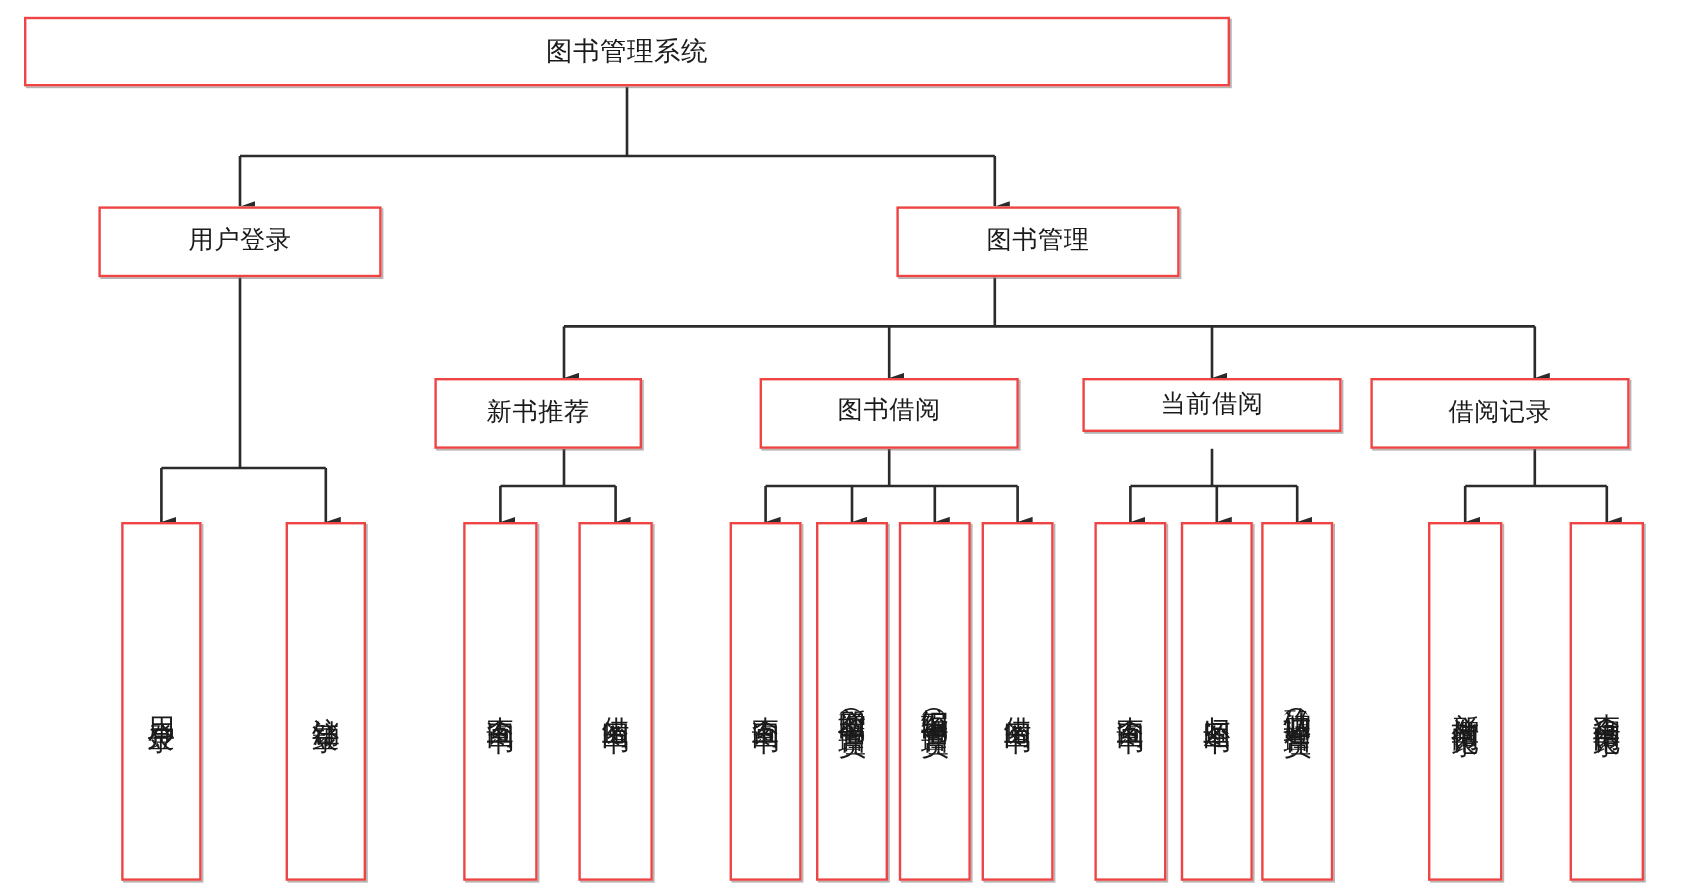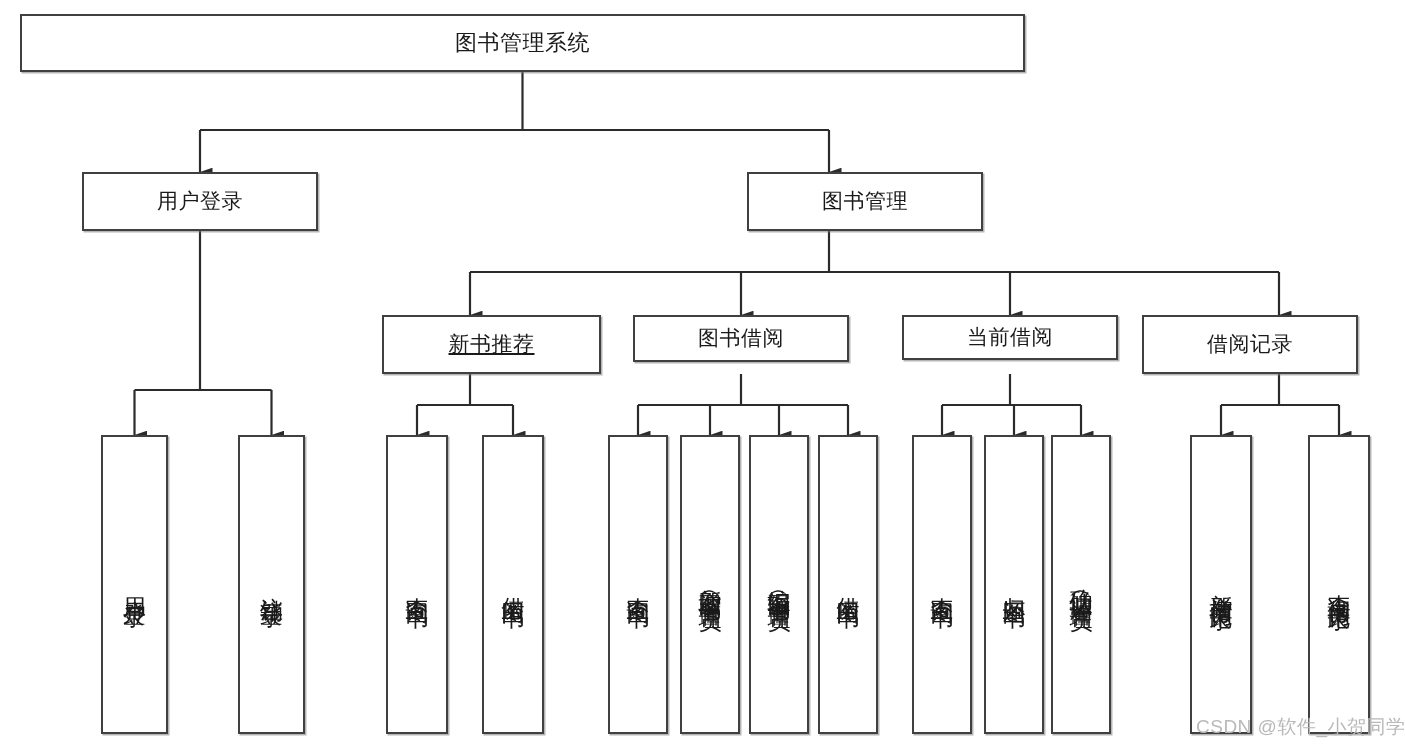--- a/index.html
+++ b/index.html
@@ -22,21 +22,21 @@
     left: 0;
     top: 0;
     width: 1405px;
     height: 747px;
     pointer-events: none;
   }
   .node {
     position: absolute;
     box-sizing: border-box;
     background: #ffffff;
-    border: 2px solid #404040;
+    border: 2px solid #ef4444;
     box-shadow: 1.5px 1.5px 0 0 rgba(120,120,120,0.55);
     display: flex;
     align-items: center;
     justify-content: center;
     color: #1a1a1a;
     overflow: hidden;
   }
   .node .label {
     display: block;
     text-align: center;
@@ -116,24 +116,24 @@
   <div id="nodes-layer">
       <div class="node horiz root" style="left: 20px; top: 14px; width: 1005px; height: 58px;">
         <span class="label">图书管理系统</span>
       </div>
       <div class="node horiz" style="left: 82px; top: 172px; width: 236px; height: 59px;">
         <span class="label">用户登录</span>
       </div>
       <div class="node horiz" style="left: 711px; top: 172px; width: 236px; height: 59px; margin-left: 36px;">
         <span class="label">图书管理</span>
       </div>
-      <div class="node horiz" style="left: 382px; top: 315px; width: 219px; height: 59px; text-decoration: underline;">
+      <div class="node horiz" style="left: 362px; top: 315px; width: 173px; height: 59px;">
         <span class="label">新书推荐</span>
       </div>
-      <div class="node horiz" style="left: 633px; top: 315px; width: 216px; height: 47px;">
+      <div class="node horiz" style="left: 633px; top: 315px; width: 216px; height: 59px; font-family: Liberation Mono, monospace;">
         <span class="label">图书借阅</span>
       </div>
       <div class="node horiz" style="left: 902px; top: 315px; width: 216px; height: 45px;">
         <span class="label">当前借阅</span>
       </div>
       <div class="node horiz" style="left: 1142px; top: 315px; width: 216px; height: 59px;">
         <span class="label">借阅记录</span>
       </div>
       <div class="node vert" style="left: 101px; top: 435px; width: 67px; height: 299px;">
         <span class="label">用户登录</span>
@@ -169,14 +169,13 @@
         <span class="label">确认归还（管理员）</span>
       </div>
       <div class="node vert" style="left: 1190px; top: 435px; width: 62px; height: 299px;">
         <span class="label">新增借阅记录</span>
       </div>
       <div class="node vert" style="left: 1308px; top: 435px; width: 62px; height: 299px;">
         <span class="label">查询借阅记录</span>
       </div>
     </div>
 
-  <div class="watermark" style="left: 1196px; top: 714px;">CSDN @软件_小贺同学</div>
 </div>
 
 </body></html>

